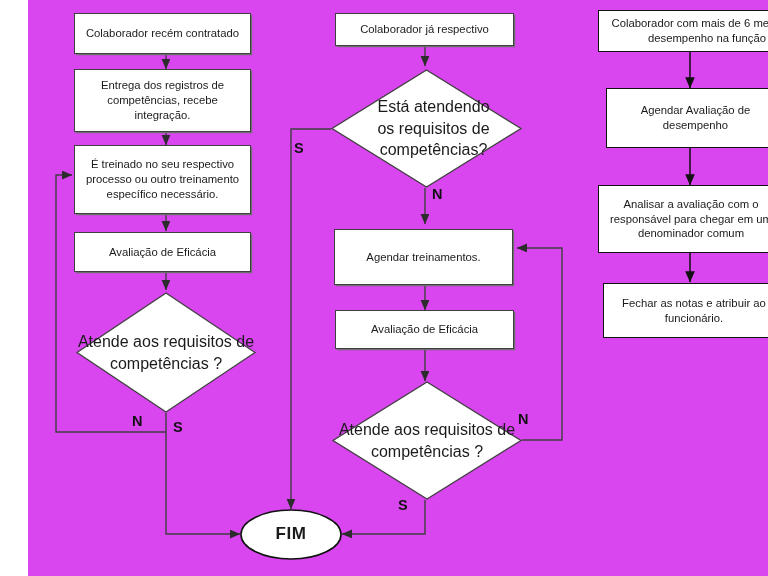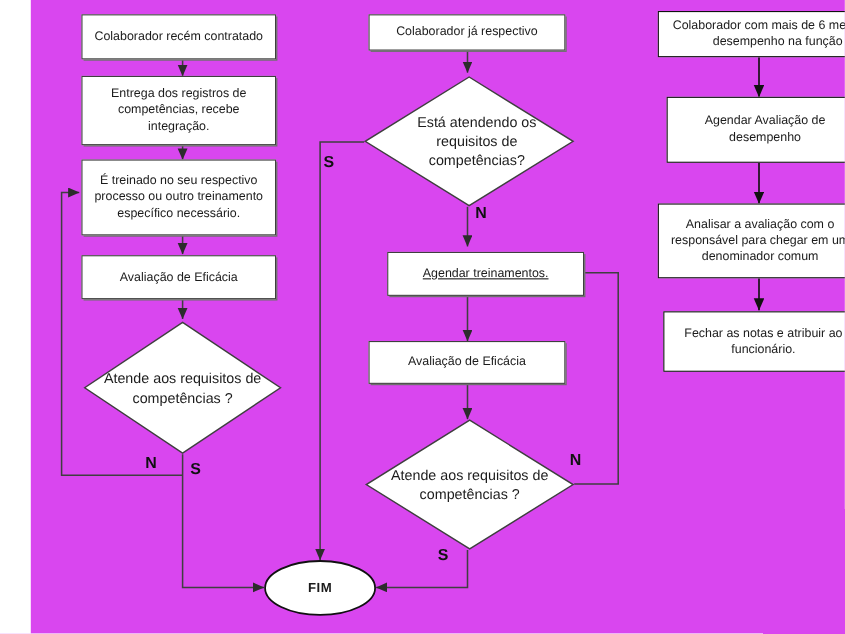--- a/index.html
+++ b/index.html
@@ -47,37 +47,37 @@
     border: 1.7px solid #111111;
     box-shadow: none;
   }
   .decision {
     background: transparent;
     border: none;
   }
   .decision .dtext {
     position: relative;
     z-index: 3;
-    font-size: 13px;
+    font-size: 16px;
     line-height: 1.36;
   }
   .decision svg {
     position: absolute;
     left: 0;
     top: 0;
     overflow: visible;
   }
   .terminal {
     background: transparent;
     border: none;
   }
   .terminal .ttext {
     position: relative;
     z-index: 3;
-    font-size: 12px;
+    font-size: 17px;
     font-weight: 700;
     letter-spacing: 0.5px;
   }
   .terminal svg {
     position: absolute;
     left: 0;
     top: 0;
   }
   .edge-label {
     position: absolute;
@@ -168,21 +168,21 @@
   <div class="node decision" style="left:303px; top:69px; width:191px; height:119px;">
     <svg width="191" height="119" viewBox="0 0 191 119" aria-hidden="true">
       <polygon points="95.5,1 190,59.5 95.5,118 1,59.5" fill="#ffffff" stroke="#3f3f3f" stroke-width="1.3"></polygon>
     </svg>
     <span class="dtext" style="padding-left:14px; max-width:128px;">Está atendendo os requisitos de competências?</span>
   </div>
 
   <div class="edge-label" style="left:266px; top:140px;">S</div>
   <div class="edge-label" style="left:404px; top:186px;">N</div>
 
-  <div class="node proc" style="left:324px; top:229px; width:179px; height:40px;text-decoration:underline;">
+  <div class="node proc" style="left:306px; top:229px; width:179px; height:56px;">
     <span>Agendar treinamentos.</span>
   </div>
 
   <div class="node proc" style="left:307px; top:310px; width:179px; height:39px;">
     <span>Avaliação de Eficácia</span>
   </div>
 
   <div class="node decision" style="left:304px; top:381px; width:190px; height:119px;">
     <svg width="190" height="119" viewBox="0 0 190 119" aria-hidden="true">
       <polygon points="95,1 189,59.5 95,118 1,59.5" fill="#ffffff" stroke="#3f3f3f" stroke-width="1.3"></polygon>

